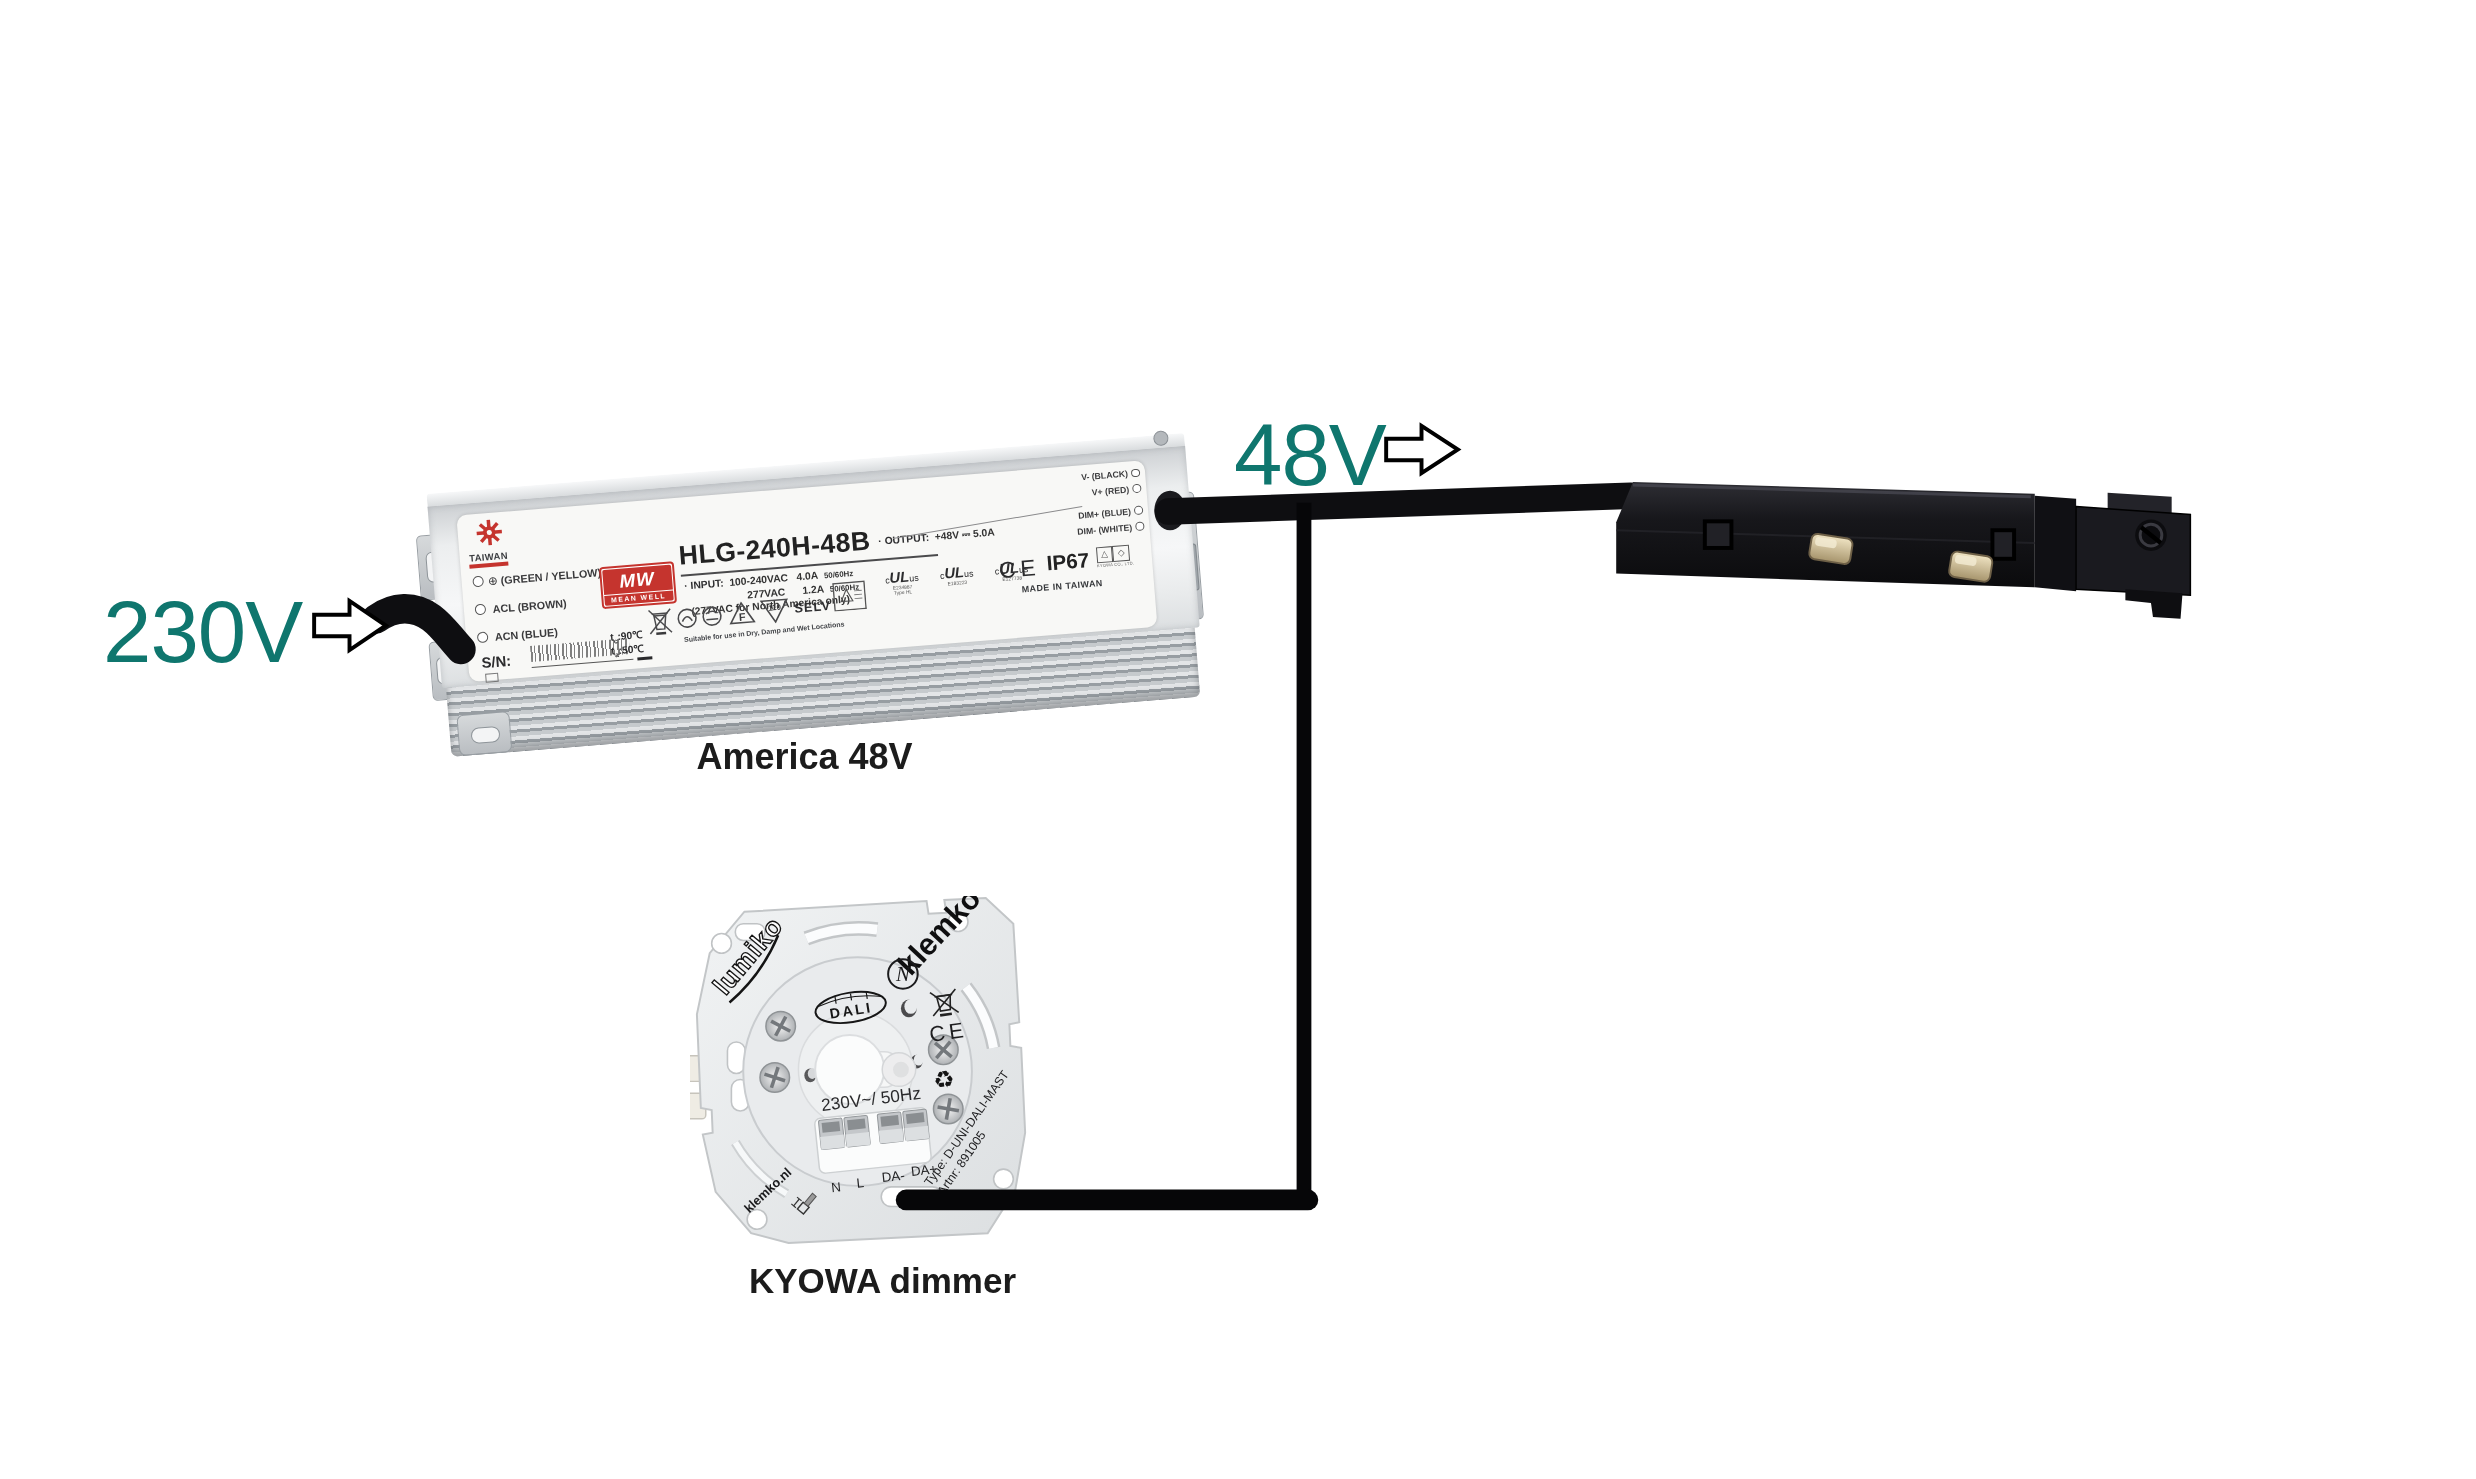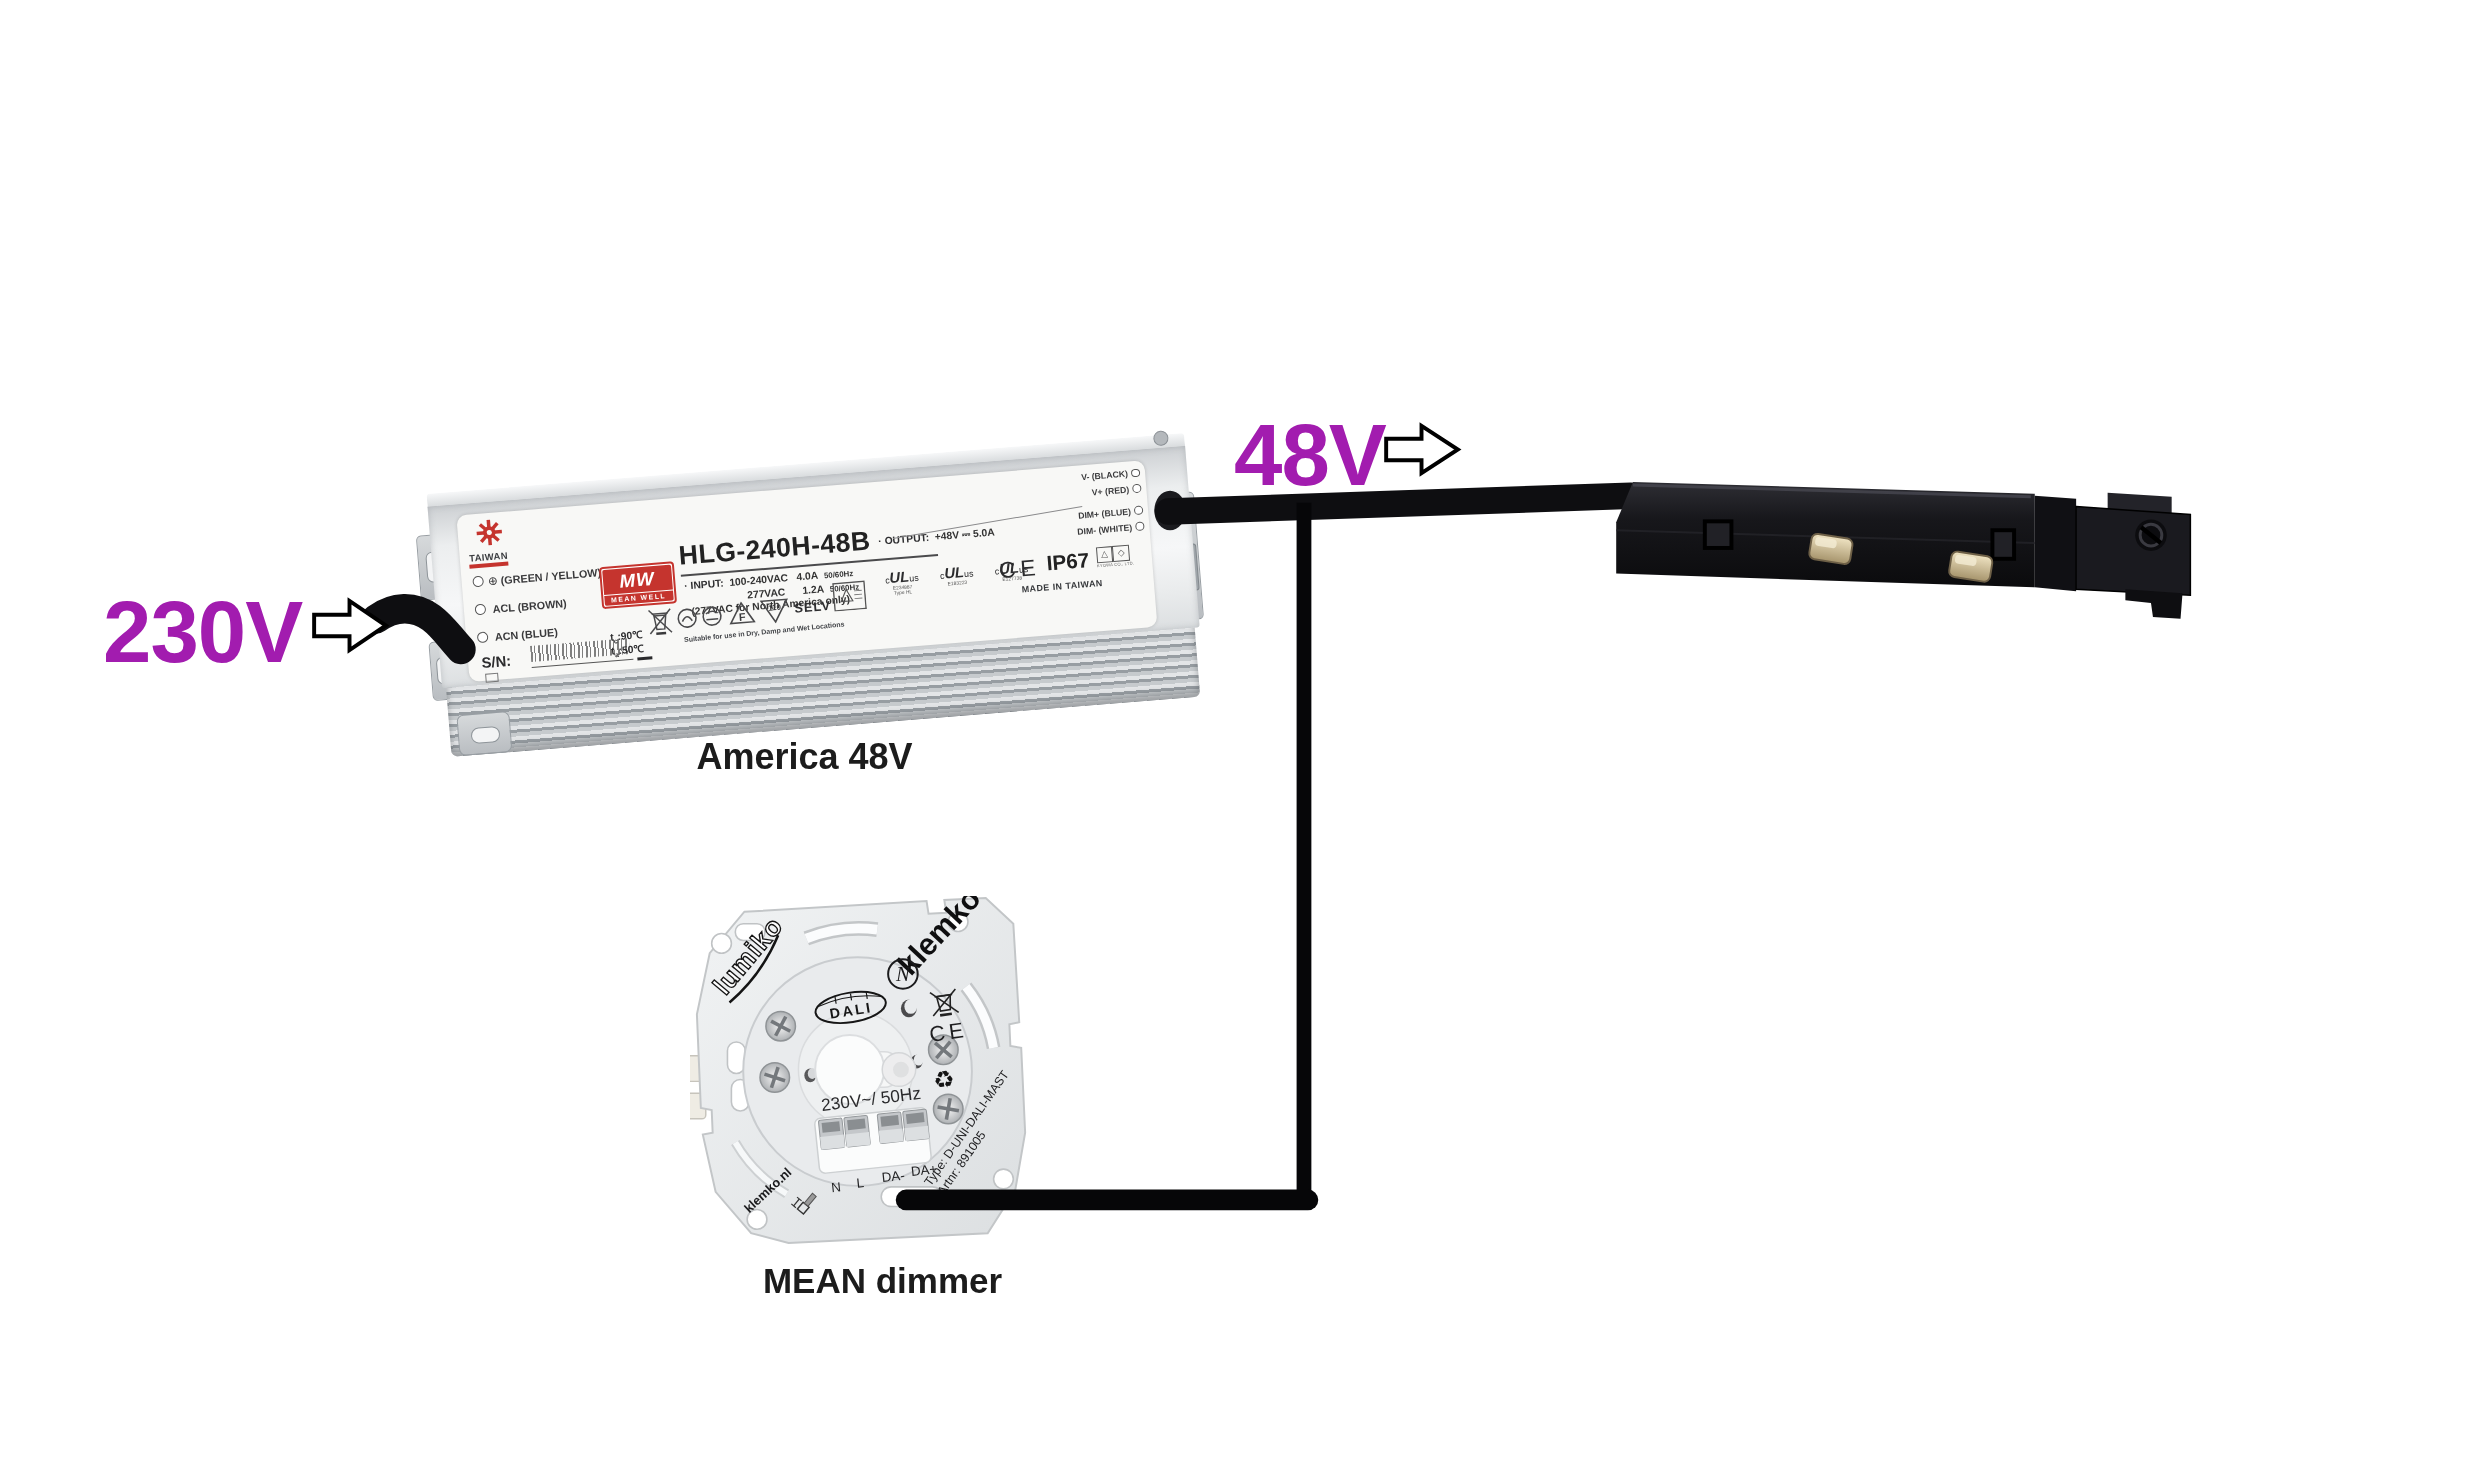--- a/index.html
+++ b/index.html
@@ -1,19 +1,19 @@
 <!DOCTYPE html>
 <html><head>
 <meta charset="utf-8">
 <style>
   html,body{margin:0;padding:0;background:#fff;}
   #canvas{position:relative;width:2476px;height:1480px;background:#ffffff;overflow:hidden;
           font-family:"Liberation Sans",sans-serif;color:#111;}
   .abs{position:absolute;}
-  .big-label{font-size:87px;font-weight:700;color:#a21caf;letter-spacing:-1px;line-height:1;}
+  .big-label{font-size:87px;font-weight:400;color:#0f766e;letter-spacing:-1px;line-height:1;}
   .caption{font-size:36px;font-weight:bold;color:#1c1c1c;text-align:center;line-height:1;}
   
   #psu{left:436px;top:463px;width:760px;height:268px;transform:rotate(-4.6deg);z-index:20;}
   .psu-top{left:0;top:0;width:760px;height:12.8px;background:linear-gradient(180deg,#f7f8f9,#d9dcde);
            border-bottom:1px solid #a9adb1;border-radius:3.9px 3.9px 0 0;}
   .psu-face{left:0;top:12.8px;width:760px;height:182px;border-radius:0 0 3px 3px;
             background:linear-gradient(180deg,#cdd0d3 0%,#eceeef 22%,#f6f7f8 55%,#e9ebec 80%,#dcdfe1 100%);
             box-shadow:inset 0 0 5.9px rgba(120,126,131,.35);}
   .psu-fins{left:3.9px;top:195px;width:751px;height:69px;
             background:repeating-linear-gradient(180deg,#e3e5e7 0 3.9px,#979da2 3.9px 6.9px,#c6cacd 6.9px 10.8px);
@@ -430,16 +430,16 @@
     <path d="M3 18 L39 18 L39 4 L76 29 L39 54 L39 40 L3 40 Z" fill="#fff" stroke="#000" stroke-width="4" stroke-linejoin="miter"></path>
   </svg>
 
   <div class="abs big-label toplayer" style="left:1234px;top:411px;">48V</div>
   <svg class="abs toplayer" style="left:1383px;top:422px;" width="79" height="55" viewBox="0 0 80 56">
     <path d="M3 17 L39 17 L39 4 L76 28 L39 52 L39 39 L3 39 Z" fill="#fff" stroke="#000" stroke-width="4" stroke-linejoin="miter"></path>
   </svg>
 
 
   <div class="abs caption toplayer" style="left:627px;top:739px;width:355px;">America 48V</div>
-  <div class="abs caption toplayer" style="left:705px;top:1263px;width:355px;font-size:35px;">MEAN dimmer</div>
+  <div class="abs caption toplayer" style="left:705px;top:1263px;width:355px;font-size:35px;">KYOWA dimmer</div>
 
 </div>
 
 
 </body></html>

